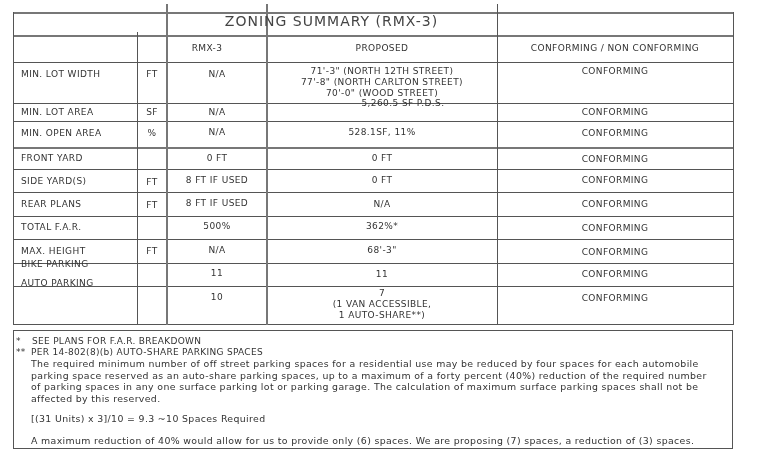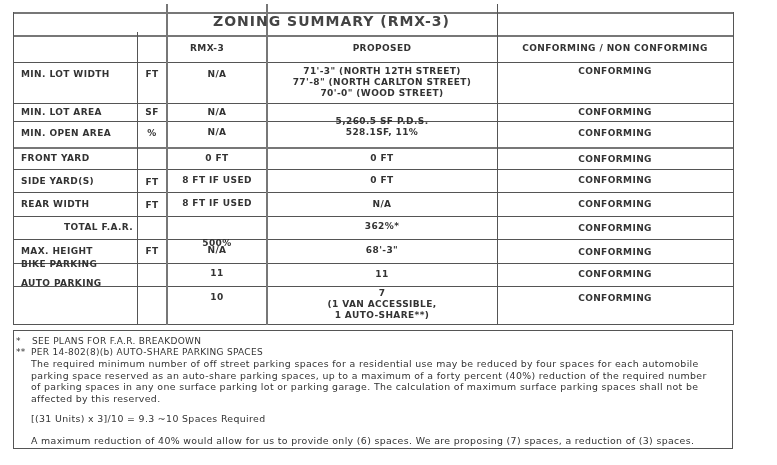--- a/index.html
+++ b/index.html
@@ -2,21 +2,21 @@
 <html><head>
 <meta charset="utf-8">
 <style>
   html, body { margin:0; padding:0; background:#ffffff; }
   body { width:777px; height:465px; position:relative; overflow:hidden;
          font-family:"DejaVu Sans", sans-serif; color:#333; }
   .hl { position:absolute; height:1px; background:#555; }
   .vl { position:absolute; width:1px; background:#555; }
   .vl.thick { width:2px; background:#777; }
   .hl.thick { height:2px; background:#777; }
-  .cell { position:absolute; font-size:9px; letter-spacing:0.4px; line-height:11px; white-space:nowrap;font-weight:bold; }
+  .cell { position:absolute; font-size:9px; letter-spacing:0.4px; line-height:11px; white-space:nowrap; }
   .c { text-align:center; }
   .title { font-size:14px; letter-spacing:1px; color:#444; text-align:center; }
   .notes { position:absolute; left:13px; top:330px; width:720px; height:119px;
            border:1px solid #555; box-sizing:border-box; }
   .note-line { position:absolute; font-size:9px; line-height:11px; white-space:nowrap; letter-spacing:0.3px; }
   .para { position:absolute; left:31px; font-size:9.4px; line-height:11.5px; letter-spacing:0.35px; color:#333; }
 </style>
 </head>
 <body>
 
@@ -56,21 +56,21 @@
     <div class="cell c" style="left:267px;top:66px;width:230px;">71'-3" (NORTH 12TH STREET)</div>
     <div class="cell c" style="left:267px;top:77px;width:230px;">77'-8" (NORTH CARLTON STREET)</div>
     <div class="cell c" style="left:267px;top:88px;width:230px;">70'-0" (WOOD STREET)</div>
     <div class="cell c" style="left:497px;top:66px;width:236px;">CONFORMING</div>
   </div>
 
   <div>
     <div class="cell" style="left:21px;top:107px;">MIN. LOT AREA</div>
     <div class="cell c" style="left:138px;top:107px;width:28px;">SF</div>
     <div class="cell c" style="left:167px;top:107px;width:100px;">N/A</div>
-    <div class="cell c" style="left:267px;top:116px;width:230px;">5,260.5 SF P.D.S.</div>
+    <div class="cell c" style="left:267px;top:98px;width:230px;padding-left:21px;">5,260.5 SF P.D.S.</div>
     <div class="cell c" style="left:497px;top:107px;width:236px;">CONFORMING</div>
   </div>
 
   <div>
     <div class="cell" style="left:21px;top:128px;">MIN. OPEN AREA</div>
     <div class="cell c" style="left:138px;top:128px;width:28px;">%</div>
     <div class="cell c" style="left:167px;top:127px;width:100px;">N/A</div>
     <div class="cell c" style="left:267px;top:127px;width:230px;">528.1SF, 11%</div>
     <div class="cell c" style="left:497px;top:128px;width:236px;">CONFORMING</div>
   </div>
@@ -85,31 +85,31 @@
 
   <div>
     <div class="cell" style="left:21px;top:176px;">SIDE YARD(S)</div>
     <div class="cell c" style="left:138px;top:177px;width:28px;">FT</div>
     <div class="cell c" style="left:167px;top:175px;width:100px;">8 FT IF USED</div>
     <div class="cell c" style="left:267px;top:175px;width:230px;">0 FT</div>
     <div class="cell c" style="left:497px;top:175px;width:236px;">CONFORMING</div>
   </div>
 
   <div>
-    <div class="cell" style="left:21px;top:199px;">REAR WIDTH</div>
+    <div class="cell" style="left:21px;top:199px;">REAR PLANS</div>
     <div class="cell c" style="left:138px;top:200px;width:28px;">FT</div>
     <div class="cell c" style="left:167px;top:198px;width:100px;">8 FT IF USED</div>
     <div class="cell c" style="left:267px;top:199px;width:230px;">N/A</div>
     <div class="cell c" style="left:497px;top:199px;width:236px;">CONFORMING</div>
   </div>
 
   <div>
-    <div class="cell" style="left:21px;top:222px;margin-left:43px;">TOTAL F.A.R.</div>
+    <div class="cell" style="left:21px;top:222px;">TOTAL F.A.R.</div>
     <div class="cell c" style="left:138px;top:222px;width:28px;"></div>
-    <div class="cell c" style="left:167px;top:221px;width:100px;margin-top:17px;">500%</div>
+    <div class="cell c" style="left:167px;top:221px;width:100px;">500%</div>
     <div class="cell c" style="left:267px;top:221px;width:230px;">362%*</div>
     <div class="cell c" style="left:497px;top:223px;width:236px;">CONFORMING</div>
   </div>
 
   <div>
     <div class="cell" style="left:21px;top:246px;">MAX. HEIGHT</div>
     <div class="cell c" style="left:138px;top:246px;width:28px;">FT</div>
     <div class="cell c" style="left:167px;top:245px;width:100px;">N/A</div>
     <div class="cell c" style="left:267px;top:245px;width:230px;">68'-3"</div>
     <div class="cell c" style="left:497px;top:247px;width:236px;">CONFORMING</div>

